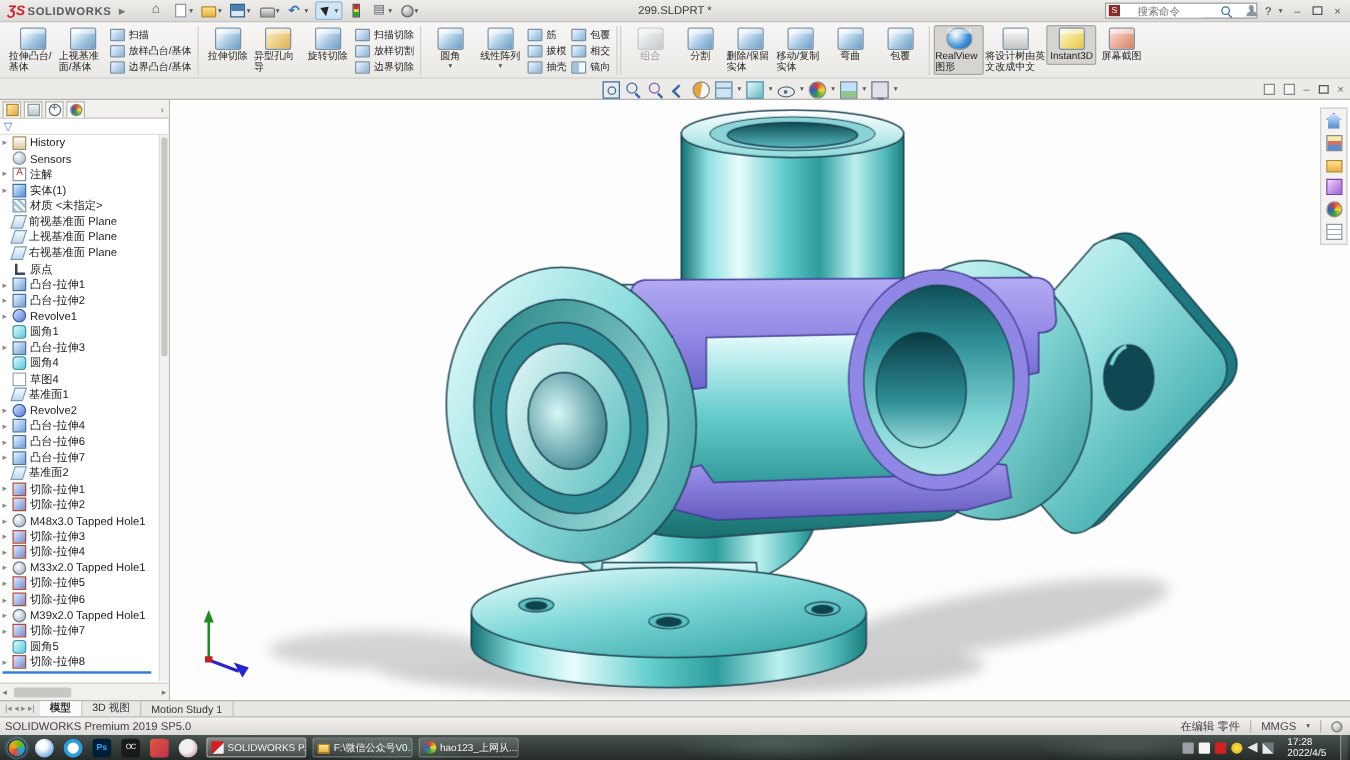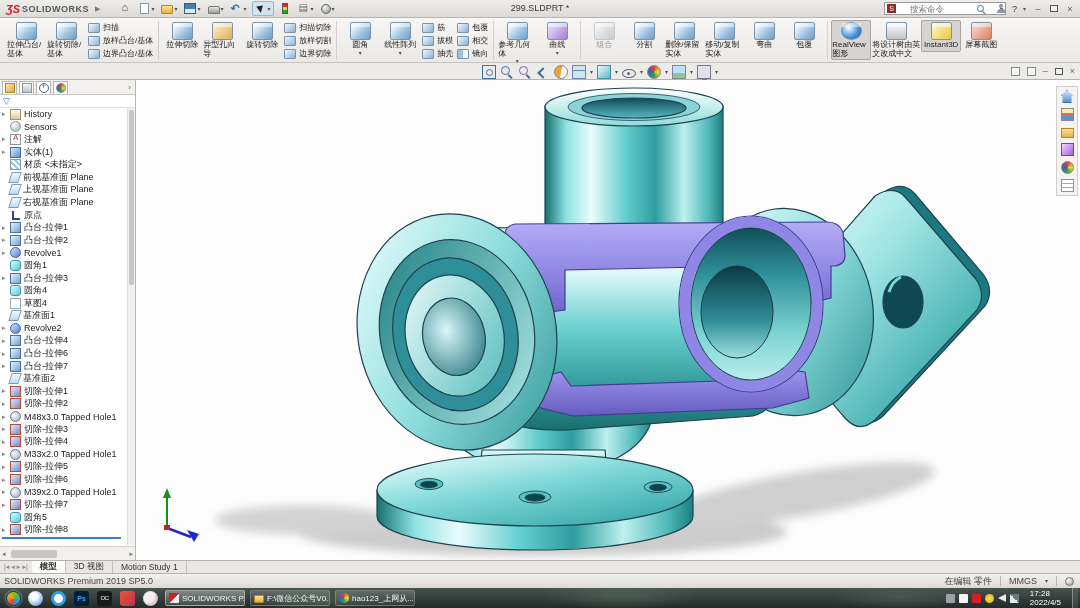--- a/index.html
+++ b/index.html
@@ -245,21 +245,21 @@
 </div>
 
 <div id="ribbon">
     <div class="rgroup">
       <div class="rbtn">
         <span class="ricon" data-icon="extrude-boss"></span>
         <span class="rlabel">拉伸凸台/基体</span>
       </div>
       <div class="rbtn">
         <span class="ricon" data-icon="revolve-boss"></span>
-        <span class="rlabel">旋转切除/基体</span>
+        <span class="rlabel">上视基准面/基体</span>
       </div>
       <div class="rstack">
         <div class="srow">
           <span class="sicon" data-icon="sweep"></span>
           <span class="slabel">扫描</span>
         </div>
         <div class="srow">
           <span class="sicon" data-icon="loft"></span>
           <span class="slabel">放样凸台/基体</span>
         </div>
@@ -333,32 +333,20 @@
           <span class="sicon" data-icon="intersect"></span>
           <span class="slabel">相交</span>
         </div>
         <div class="srow">
           <span class="sicon" data-icon="mirror"></span>
           <span class="slabel">镜向</span>
         </div>
       </div>
     </div>
     <div class="rdiv"></div>
-    <div class="rgroup">
-      <div class="rbtn">
-        <span class="ricon" data-icon="reference-geometry"></span>
-        <span class="rlabel">参考几何体</span>
-        <span class="caret">▾</span>
-      </div>
-      <div class="rbtn">
-        <span class="ricon" data-icon="curves"></span>
-        <span class="rlabel">曲线</span>
-        <span class="caret">▾</span>
-      </div>
-    </div>
     <div class="rdiv"></div>
     <div class="rgroup">
       <div class="rbtn disabled">
         <span class="ricon" data-icon="combine"></span>
         <span class="rlabel">组合</span>
       </div>
       <div class="rbtn">
         <span class="ricon" data-icon="split"></span>
         <span class="rlabel">分割</span>
       </div>

